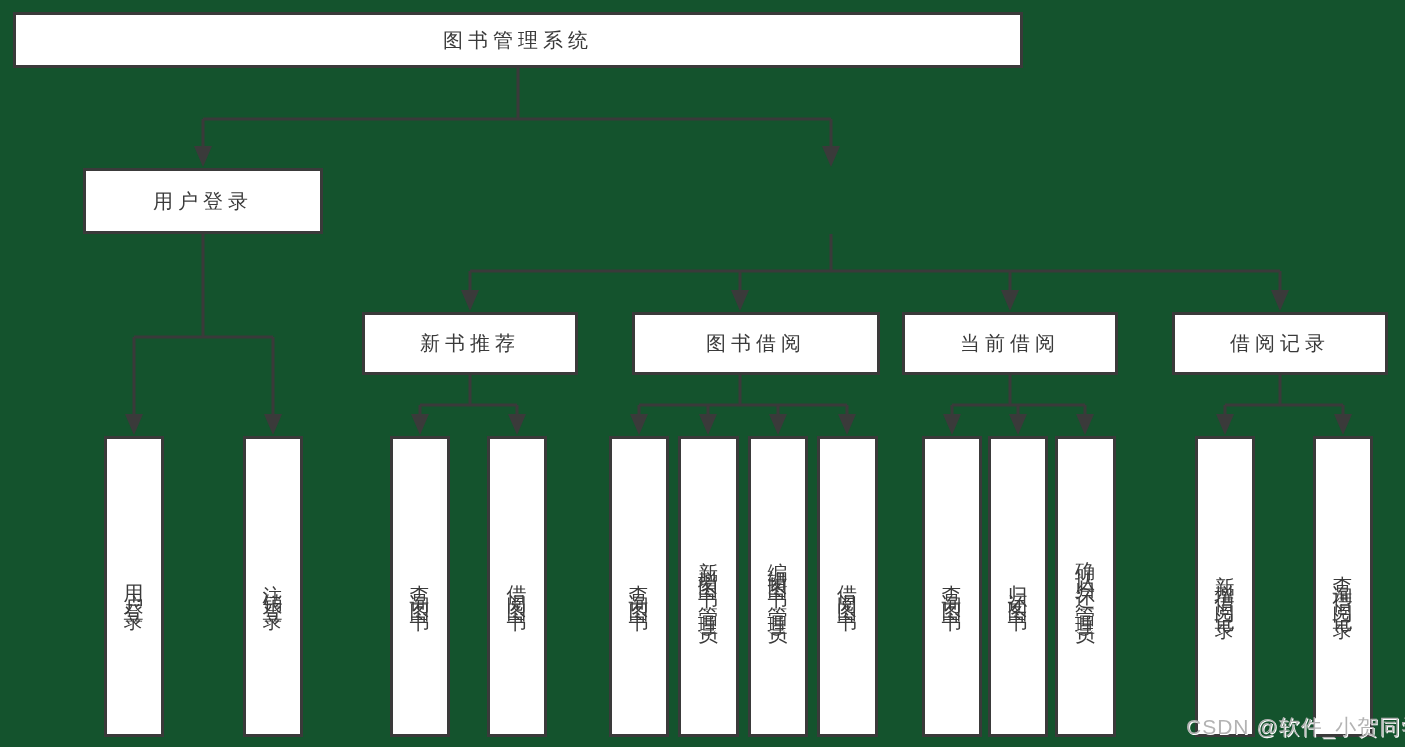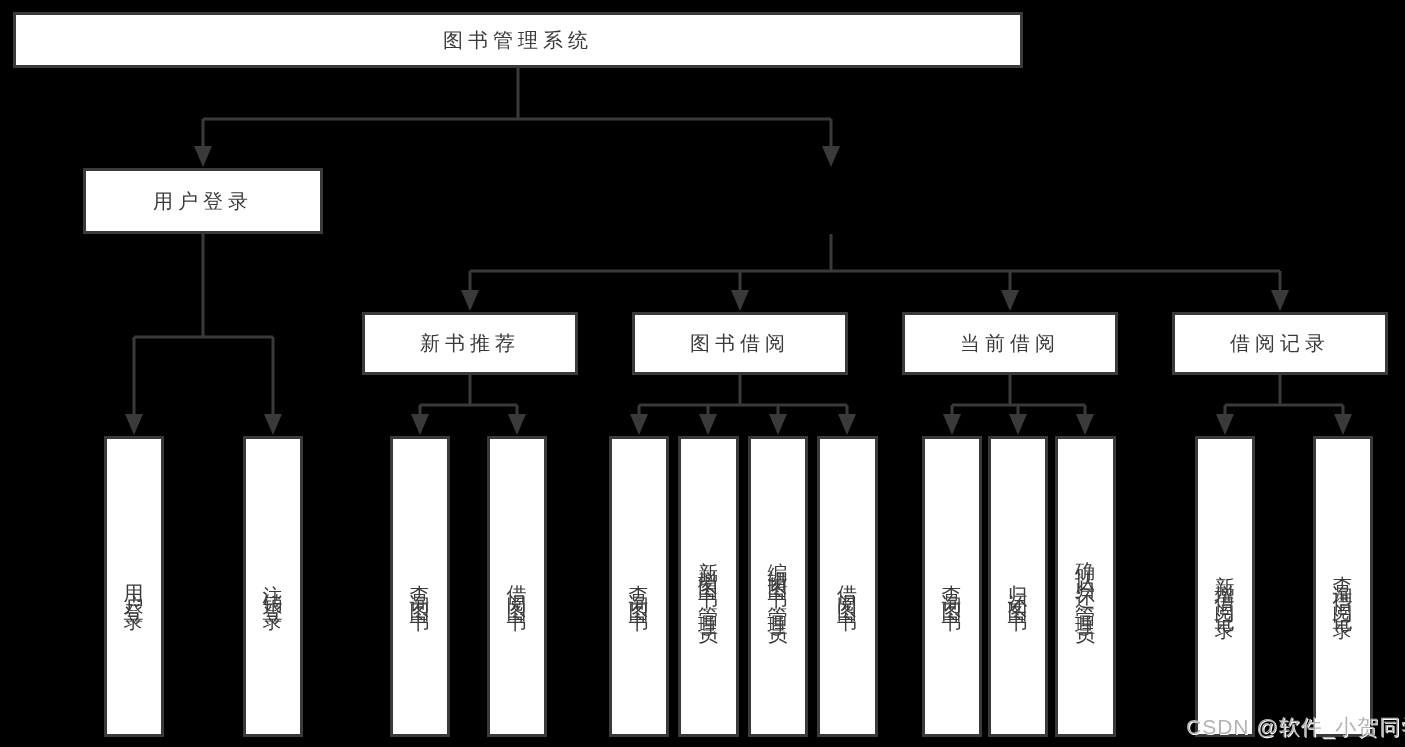--- a/index.html
+++ b/index.html
@@ -1,20 +1,20 @@
 <!DOCTYPE html>
 <html><head>
 <meta charset="utf-8">
 <style>
   html, body { margin: 0; padding: 0; background: #ffffff; }
   .stage {
     position: relative;
     width: 1405px;
     height: 747px;
-    background: #000000;
+    background: #14532d;
     overflow: hidden;
     font-family: "Liberation Sans", "DejaVu Sans", sans-serif;
     color: #3a3a3a;
   }
   svg.connectors {
     position: absolute;
     left: 0; top: 0;
     width: 1405px; height: 747px;
     z-index: 1;
   }
@@ -106,21 +106,21 @@
       <polygon points="1216,414 1234,414 1225,435" fill="#3a3a3a" stroke="none"></polygon>
       <polygon points="1334,414 1352,414 1343,435" fill="#3a3a3a" stroke="none"></polygon>
     </g>
   </svg>
 
   <div class="box hbox" style="left:13px; top:12px; width:1010px; height:56px;">图书管理系统</div>
 
   <div class="box hbox" style="left:83px; top:168px; width:240px; height:66px;">用户登录</div>
 
   <div class="box hbox" style="left:362px; top:312px; width:216px; height:63px;">新书推荐</div>
-  <div class="box hbox" style="left:632px; top:312px; width:216px; height:63px;">图书借阅</div>
+  <div class="box hbox" style="left:632px; top:312px; width:248px; height:63px;">图书借阅</div>
   <div class="box hbox" style="left:1172px; top:312px; width:216px; height:63px;">借阅记录</div>
   <div class="box hbox" style="left:902px; top:312px; width:216px; height:63px;">当前借阅</div>
 
   <div class="box vbox" style="left:104px; top:436px; width:60px; height:301px;">用户登录</div>
   <div class="box vbox" style="left:243px; top:436px; width:60px; height:301px;">注销登录</div>
 
   <div class="box vbox" style="left:390px; top:436px; width:60px; height:301px;">查询图书</div>
   <div class="box vbox" style="left:487px; top:436px; width:60px; height:301px;">借阅图书</div>
 
   <div class="box vbox" style="left:609px; top:436px; width:60px; height:301px;">查询图书</div>

